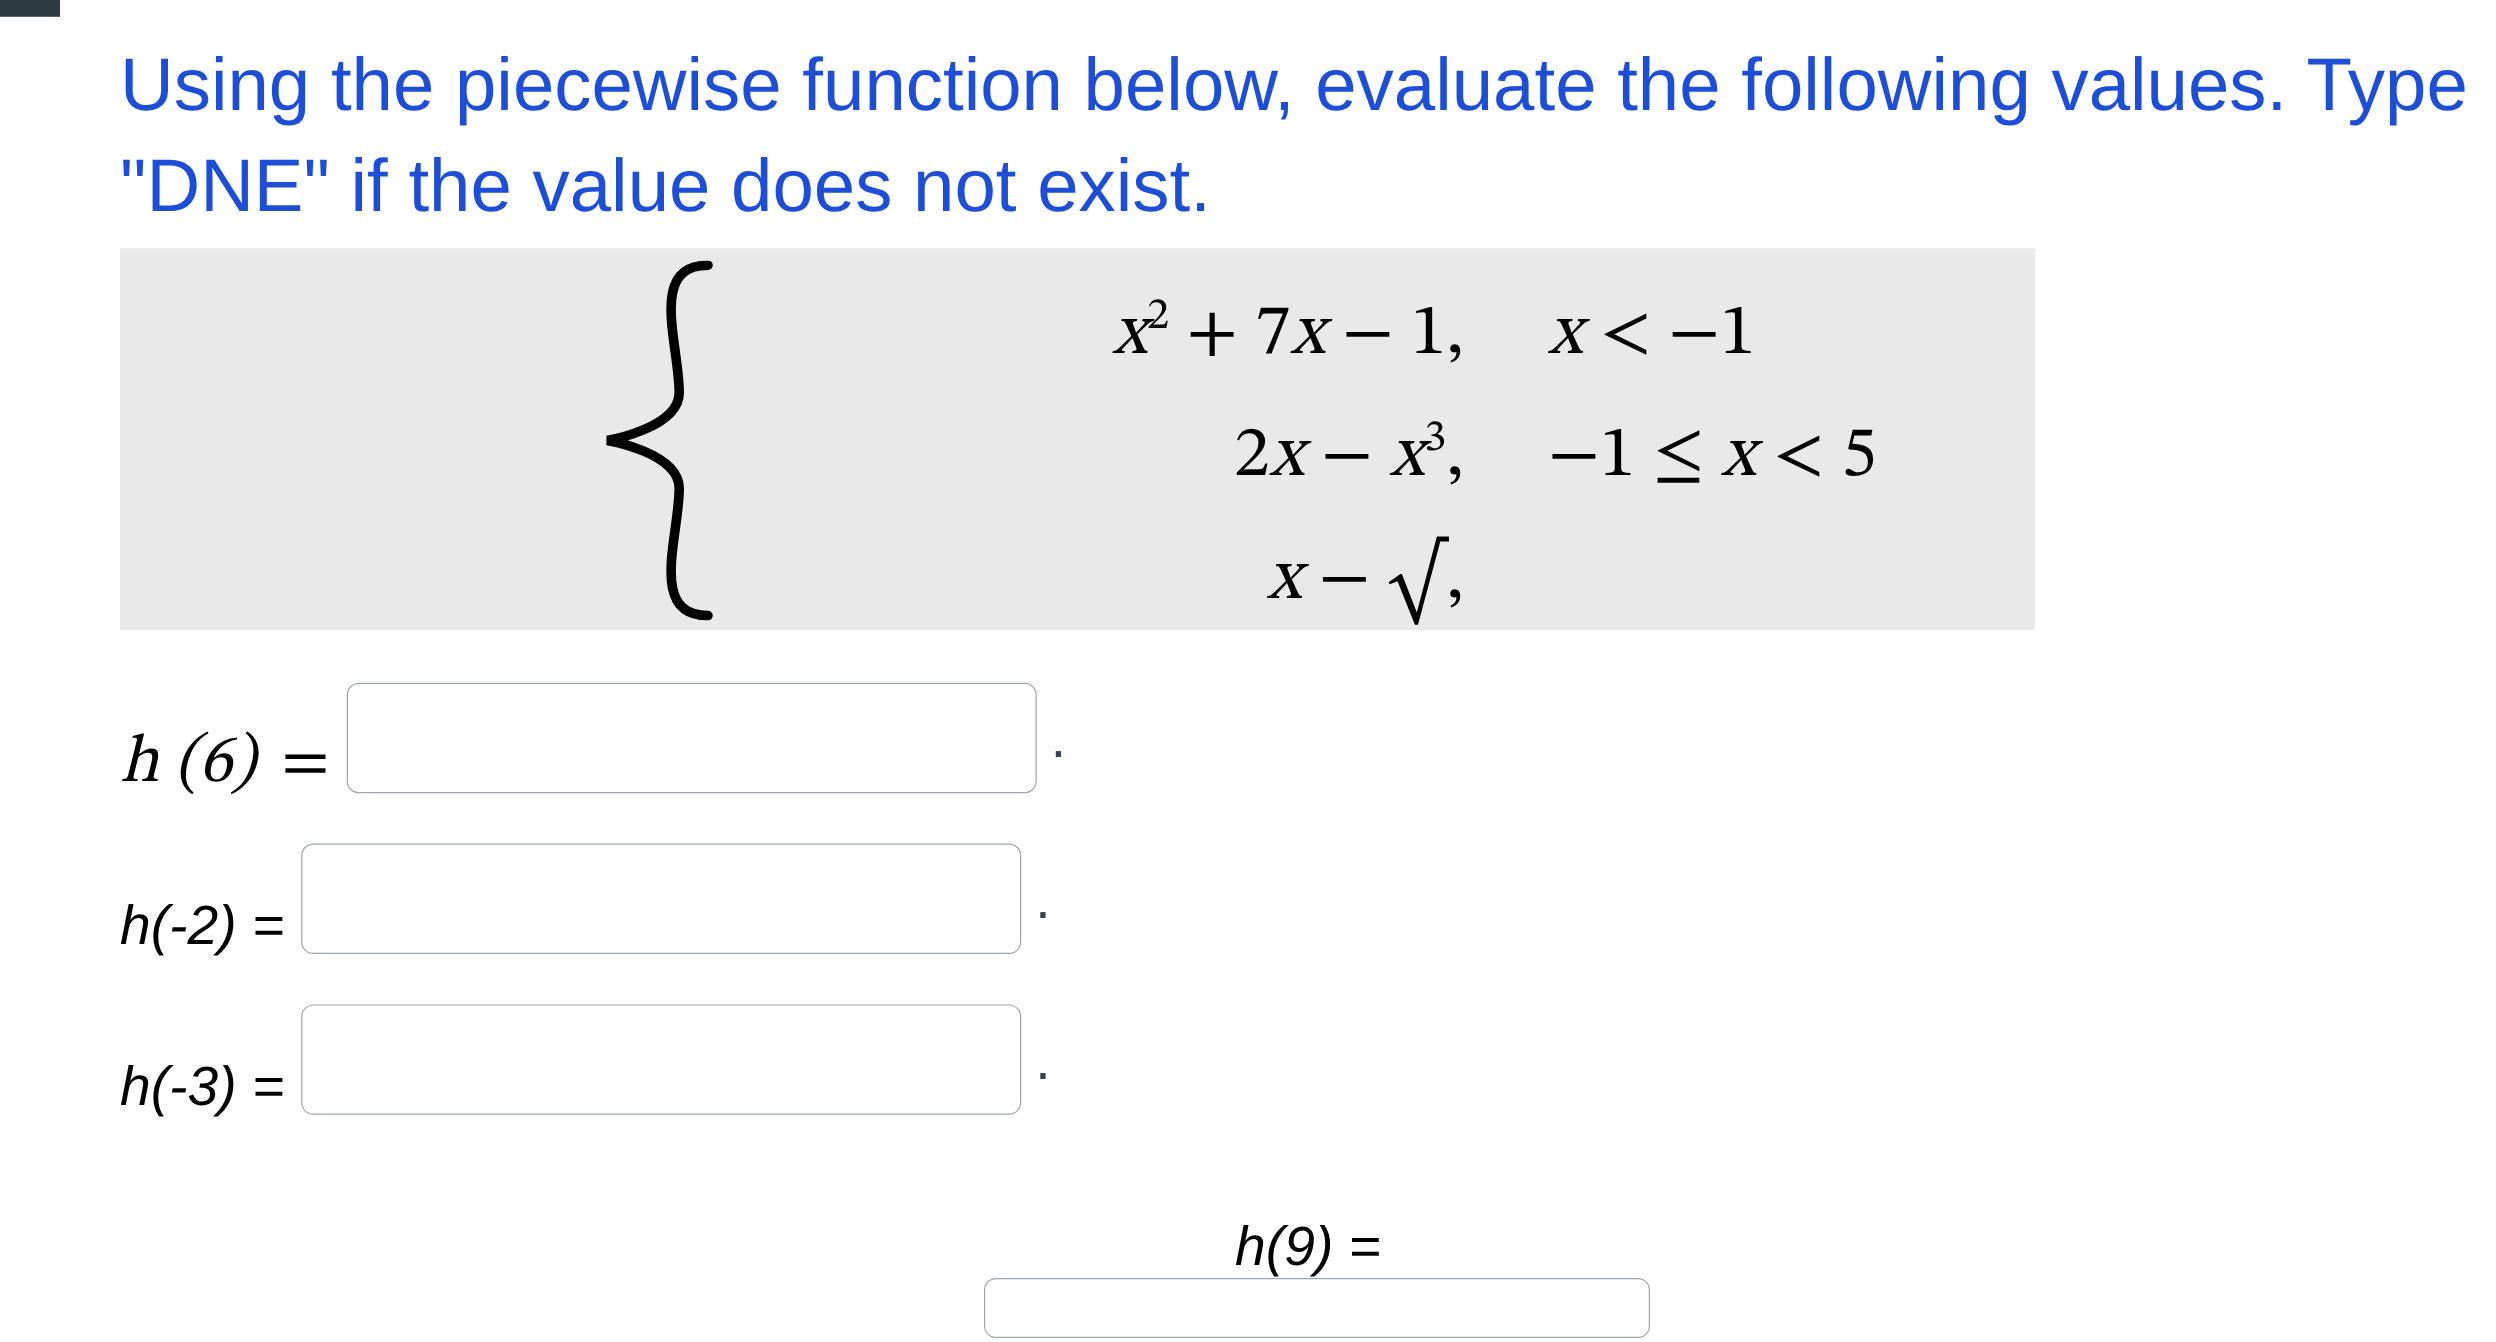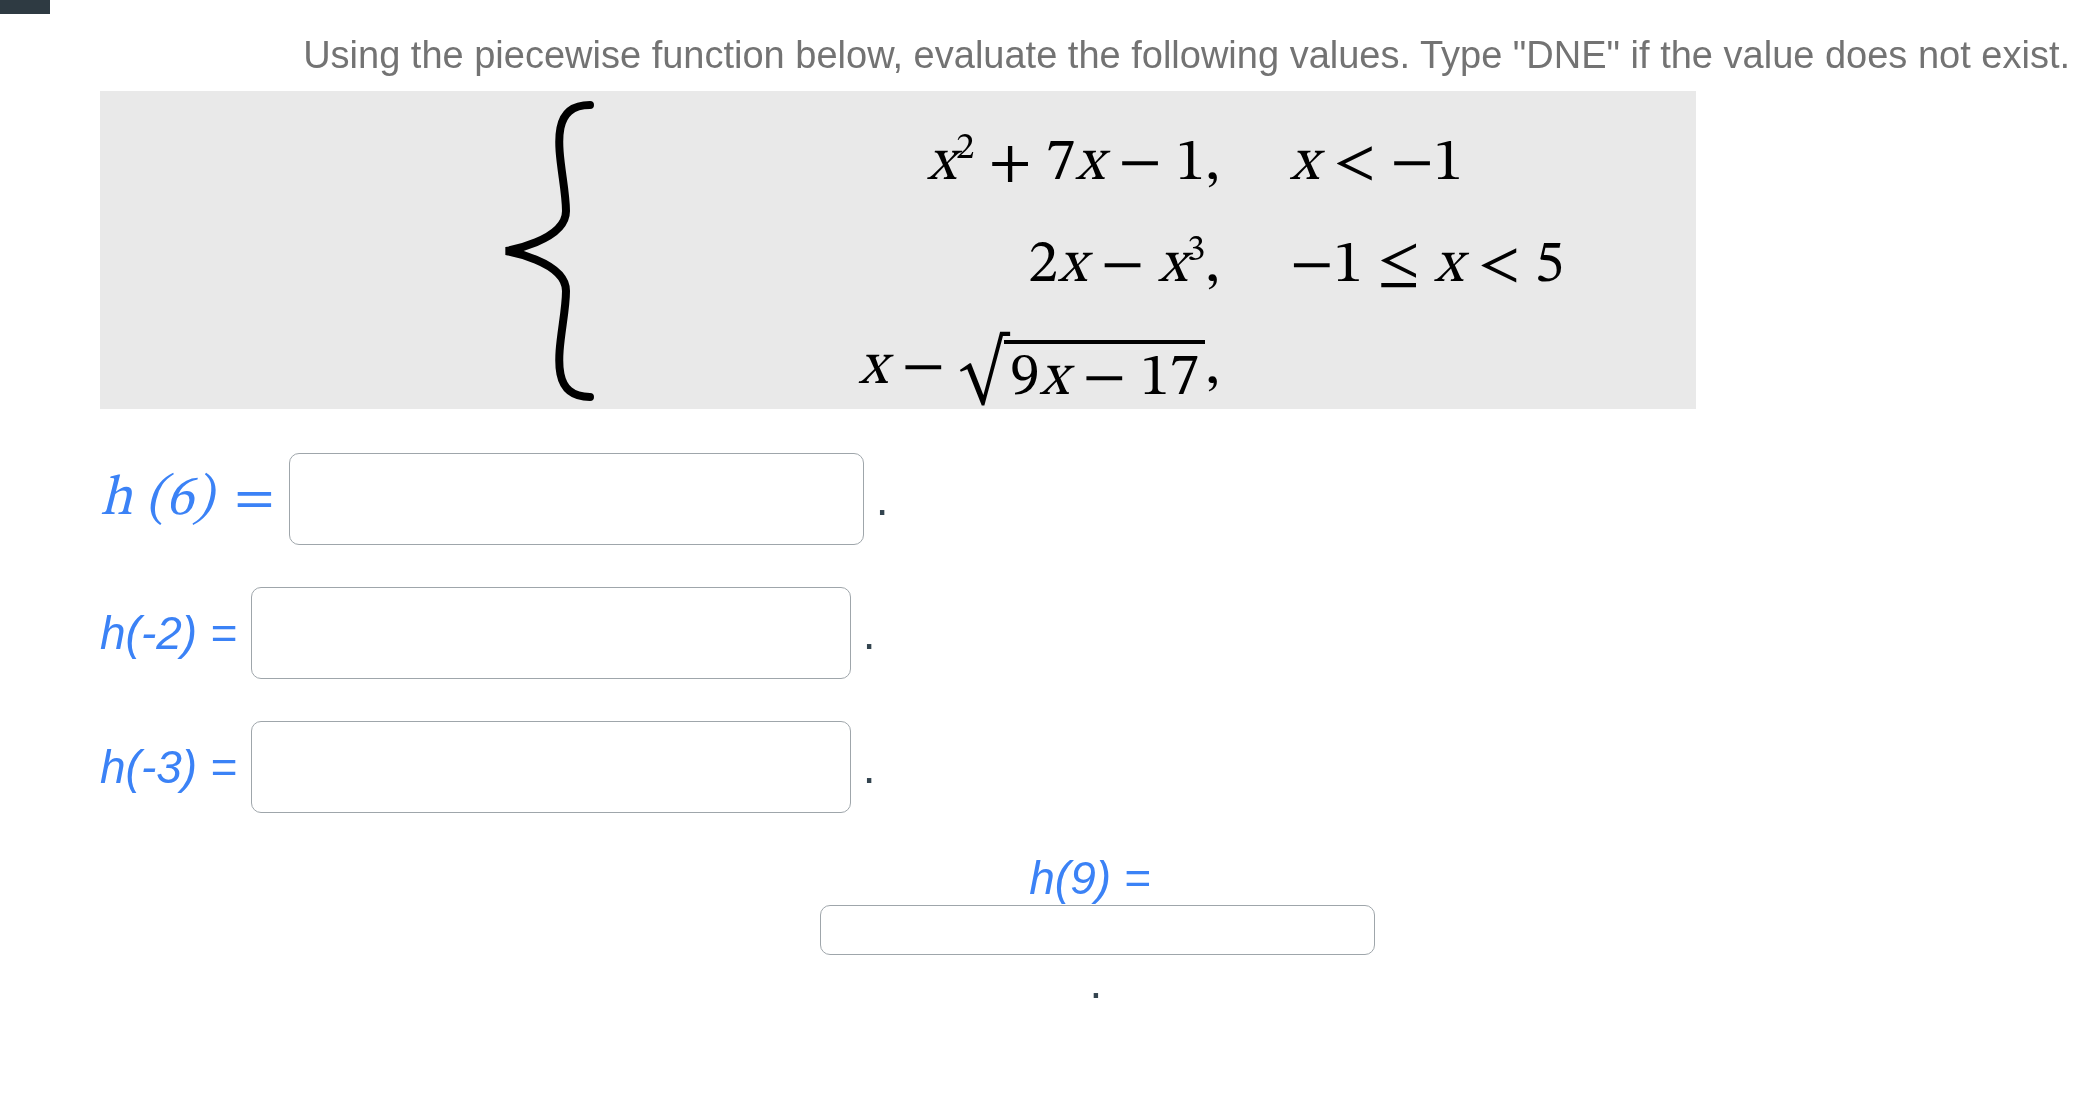--- a/index.html
+++ b/index.html
@@ -18,26 +18,25 @@
   }
   .topmark {
     position: absolute;
     left: 0;
     top: 0;
     width: 50px;
     height: 14px;
     background: #2e3a42;
   }
   .prompt {
-    font-size: 38px;
+    font-size: 62px;
     line-height: 1.35;
-    color: #737373;
+    color: #1d4ed8;
     max-width: 1970px;
     margin-bottom: 10px;
-    text-align: right;
   }
   .math-block {
     background: #e9e9e9;
     width: 1596px;
     height: 318px;
     position: relative;
     font-family: "Cambria Math", "STIX Two Math", "Times New Roman", serif;
     font-style: italic;
     color: #000000;
     font-size: 64px;
@@ -106,23 +105,24 @@
     font-size: 60px;
     margin-left: -4px;
   }
   .answer-line {
     display: flex;
     align-items: center;
     margin-bottom: 30px;
     position: relative;
   }
   .answer-label {
-    color: #3b82f6;
+    color: #000000;
     font-family: "Segoe UI", "Helvetica Neue", Arial, sans-serif;
     white-space: nowrap;
+    margin-top: 44px;
   }
   .answer-label.big {
     font-family: "Cambria Math", "STIX Two Math", "Times New Roman", serif;
     font-style: italic;
     font-size: 56px;
   }
   .answer-label.big .eq { font-style: normal; padding-left: 8px; }
   .answer-label.reg {
     font-size: 46px;
     font-style: italic;
@@ -189,23 +189,20 @@
         <div class="mb-cond" title="−1 ≤ x &lt; 5">
           <span class="nit">−1 ≤ </span><i>x</i><span class="nit"> &lt; 5</span>
         </div>
       </div>
 
       <div class="mb-row">
         <div class="mb-expr" title="x − √(9x − 17),">
           <i>x</i><span class="nit"> − </span>
           <span class="sqrt-wrap">
             <span class="radical">√</span>
-            <span class="vinculum">
-              <span class="nit">9</span><i>x</i><span class="nit"> − 17</span>
-            </span>
           </span><span class="nit">,</span>
         </div>
       </div>
     </div>
   </div>
 
   <div class="answer-line row-1">
     <span class="answer-label big">
       <i>h</i> (6) <span class="eq">=</span>
     </span>

